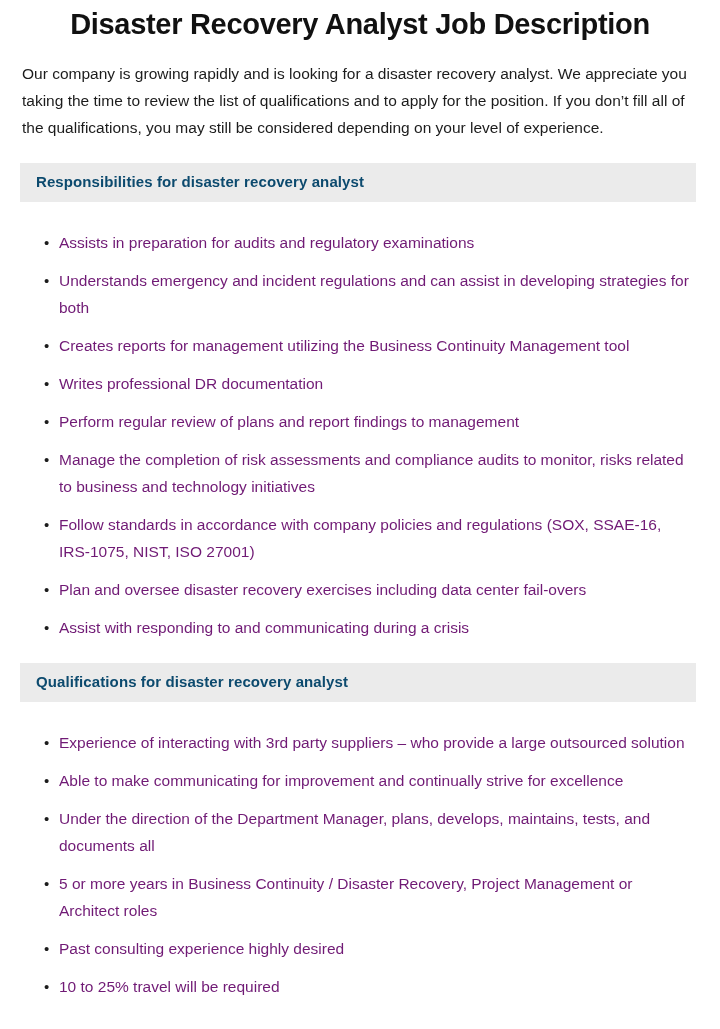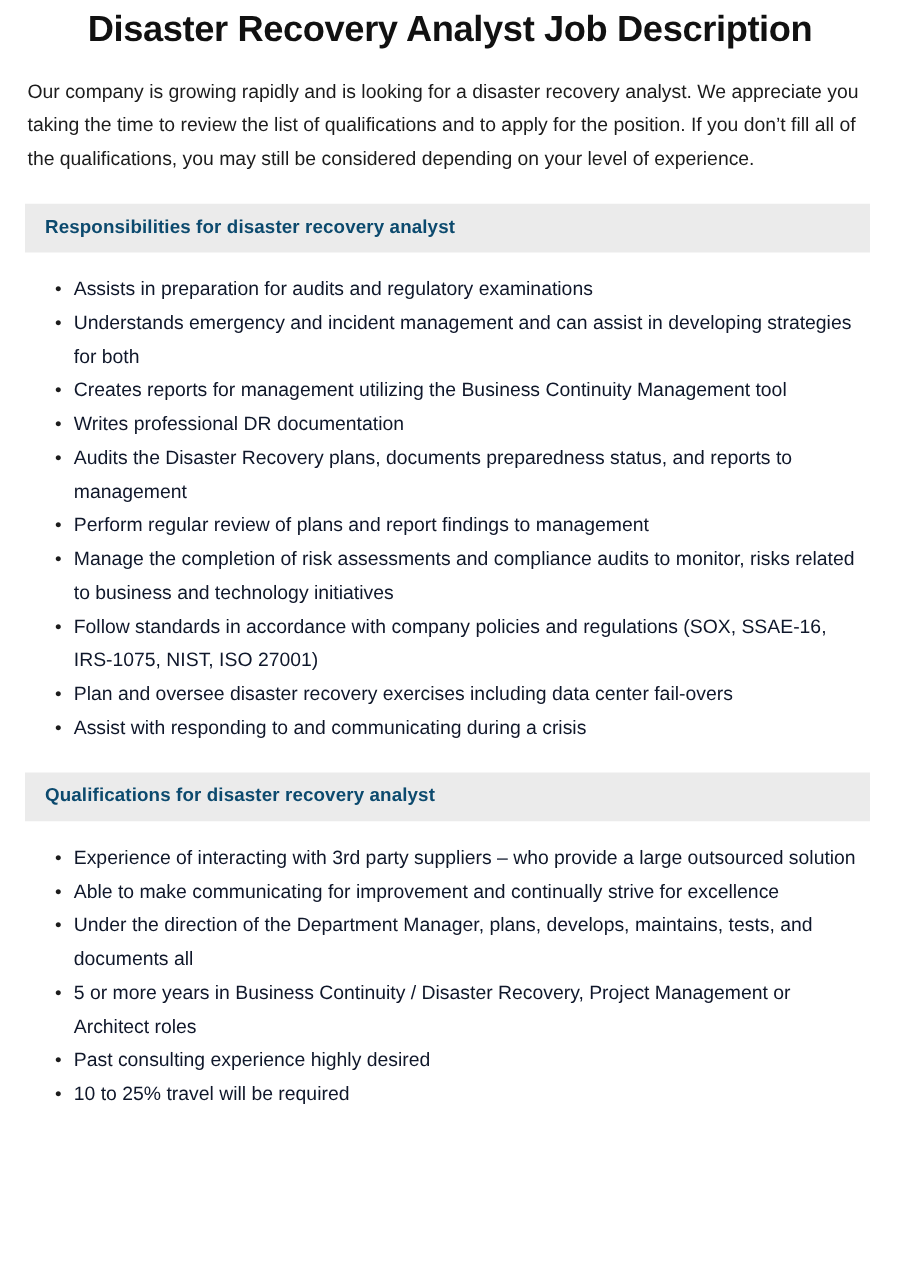--- a/index.html
+++ b/index.html
@@ -67,23 +67,23 @@
   ul.bullet-list {
     list-style: none;
     margin: 0;
     padding: 16px 30px 0 44px;
   }
 
   ul.bullet-list li {
     position: relative;
     font-size: 15.5px;
     line-height: 27px;
-    color: #0f172a;
+    color: #701a75;
     padding-left: 15px;
-    margin: 0 0 0 0;
+    margin: 11px 0 0 0;
   }
 
   ul.bullet-list li::before {
     content: "\2022";
     position: absolute;
     left: 0;
     top: 0;
     font-size: 15px;
     line-height: 27px;
     color: #1c1c1c;
@@ -97,24 +97,23 @@
   <h1 class="doc-title">Disaster Recovery Analyst Job Description</h1>
 
   <p class="intro">Our company is growing rapidly and is looking for a disaster recovery analyst. We appreciate you taking the time to review the list of qualifications and to apply for the position. If you don’t fill all of the qualifications, you may still be considered depending on your level of experience.</p>
 
   <section class="section">
     <div class="section-header-bar">
       <span class="section-header-text">Responsibilities for disaster recovery analyst</span>
     </div>
     <ul class="bullet-list">
       <li>Assists in preparation for audits and regulatory examinations</li>
-      <li>Understands emergency and incident management and can assist in developing strategies for both</li>
+      <li>Understands emergency and incident regulations and can assist in developing strategies for both</li>
       <li>Creates reports for management utilizing the Business Continuity Management tool</li>
       <li>Writes professional DR documentation</li>
-      <li>Audits the Disaster Recovery plans, documents preparedness status, and reports to management</li>
       <li>Perform regular review of plans and report findings to management</li>
       <li>Manage the completion of risk assessments and compliance audits to monitor, risks related to business and technology initiatives</li>
       <li>Follow standards in accordance with company policies and regulations (SOX, SSAE-16, IRS-1075, NIST, ISO 27001)</li>
       <li>Plan and oversee disaster recovery exercises including data center fail-overs</li>
       <li>Assist with responding to and communicating during a crisis</li>
     </ul>
   </section>
 
   <section class="section">
     <div class="section-header-bar">

